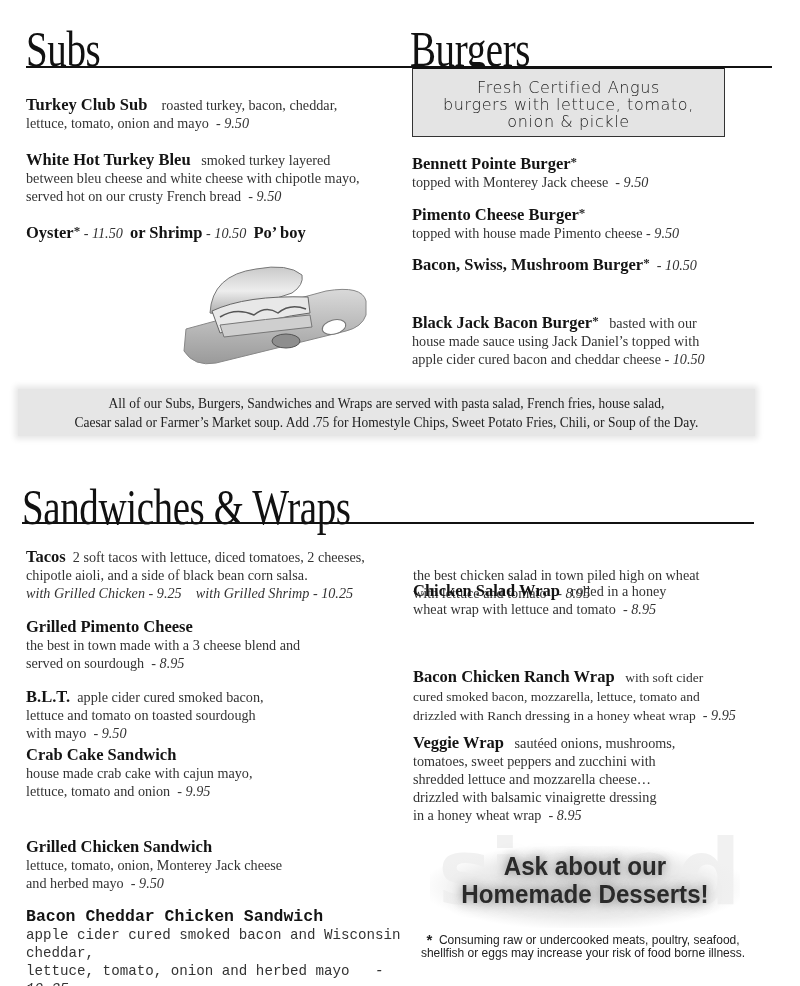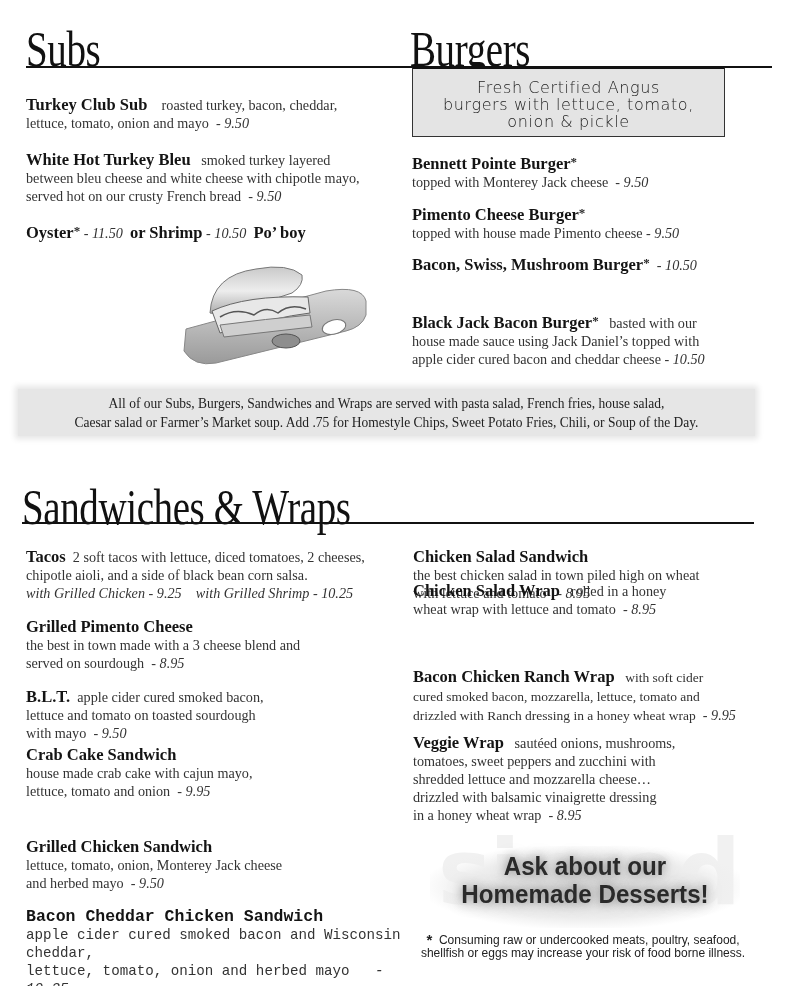--- a/index.html
+++ b/index.html
@@ -208,21 +208,21 @@
 <div class="item" style="left:26px; top:908px; width:385px;font-family:Liberation Mono, monospace;">
   <span class="name">Bacon Cheddar Chicken Sandwich</span><br>
   <span class="desc">apple cider cured smoked bacon and Wisconsin cheddar,</span><br>
   <span class="desc">lettuce, tomato, onion and herbed mayo</span>&nbsp;&nbsp;
   <span class="price">- 10.25</span>
 </div>
 
 <div class="watermark">sirved</div>
 
 <div class="item" style="left:413px; top:548px; width:370px; z-index:1;">
-  <span class="name">Chicken Salad Sandwich</span><br>
+  <br>
   <span class="desc">the best chicken salad in town piled high on wheat</span><br>
   <span class="desc">with lettuce and tomato</span>&nbsp;&nbsp;
   <span class="price">- 8.95</span>
 </div>
 
 <div class="item" style="left:413px; top:582px; width:370px; z-index:1;">
   <span class="name">Chicken Salad Wrap</span>&nbsp;&nbsp;
   <span class="desc">rolled in a honey</span><br>
   <span class="desc">wheat wrap with lettuce and tomato</span>&nbsp;
   <span class="price">- 8.95</span>

